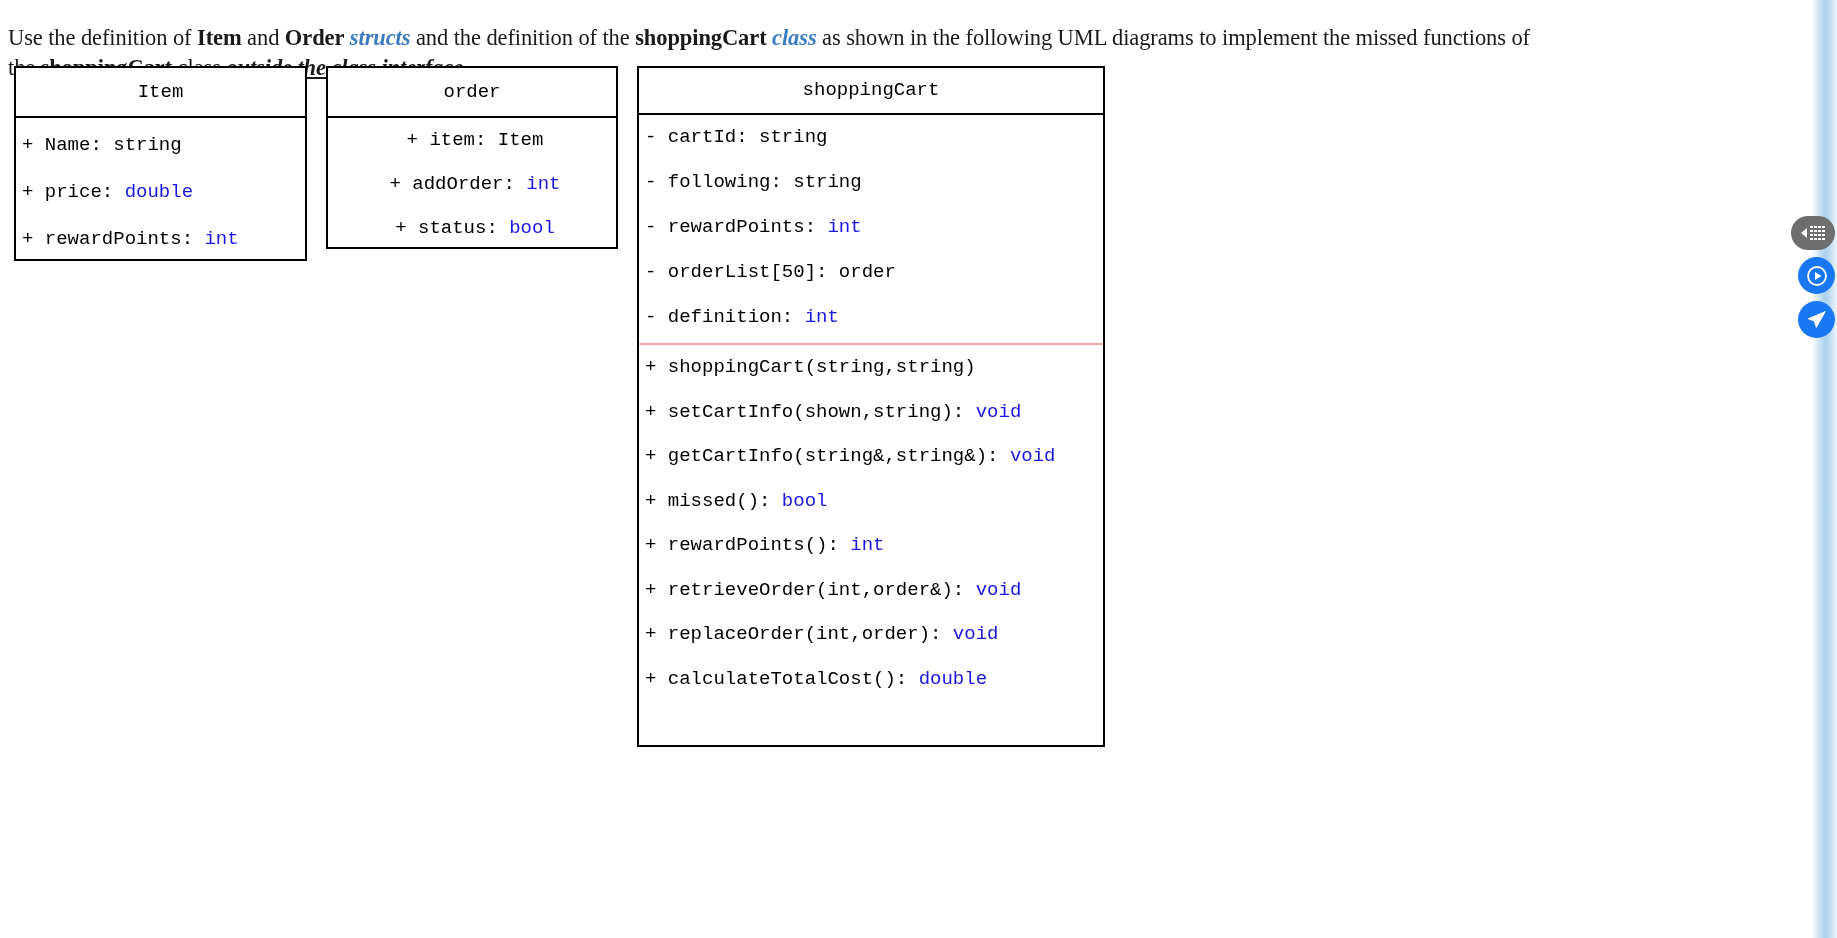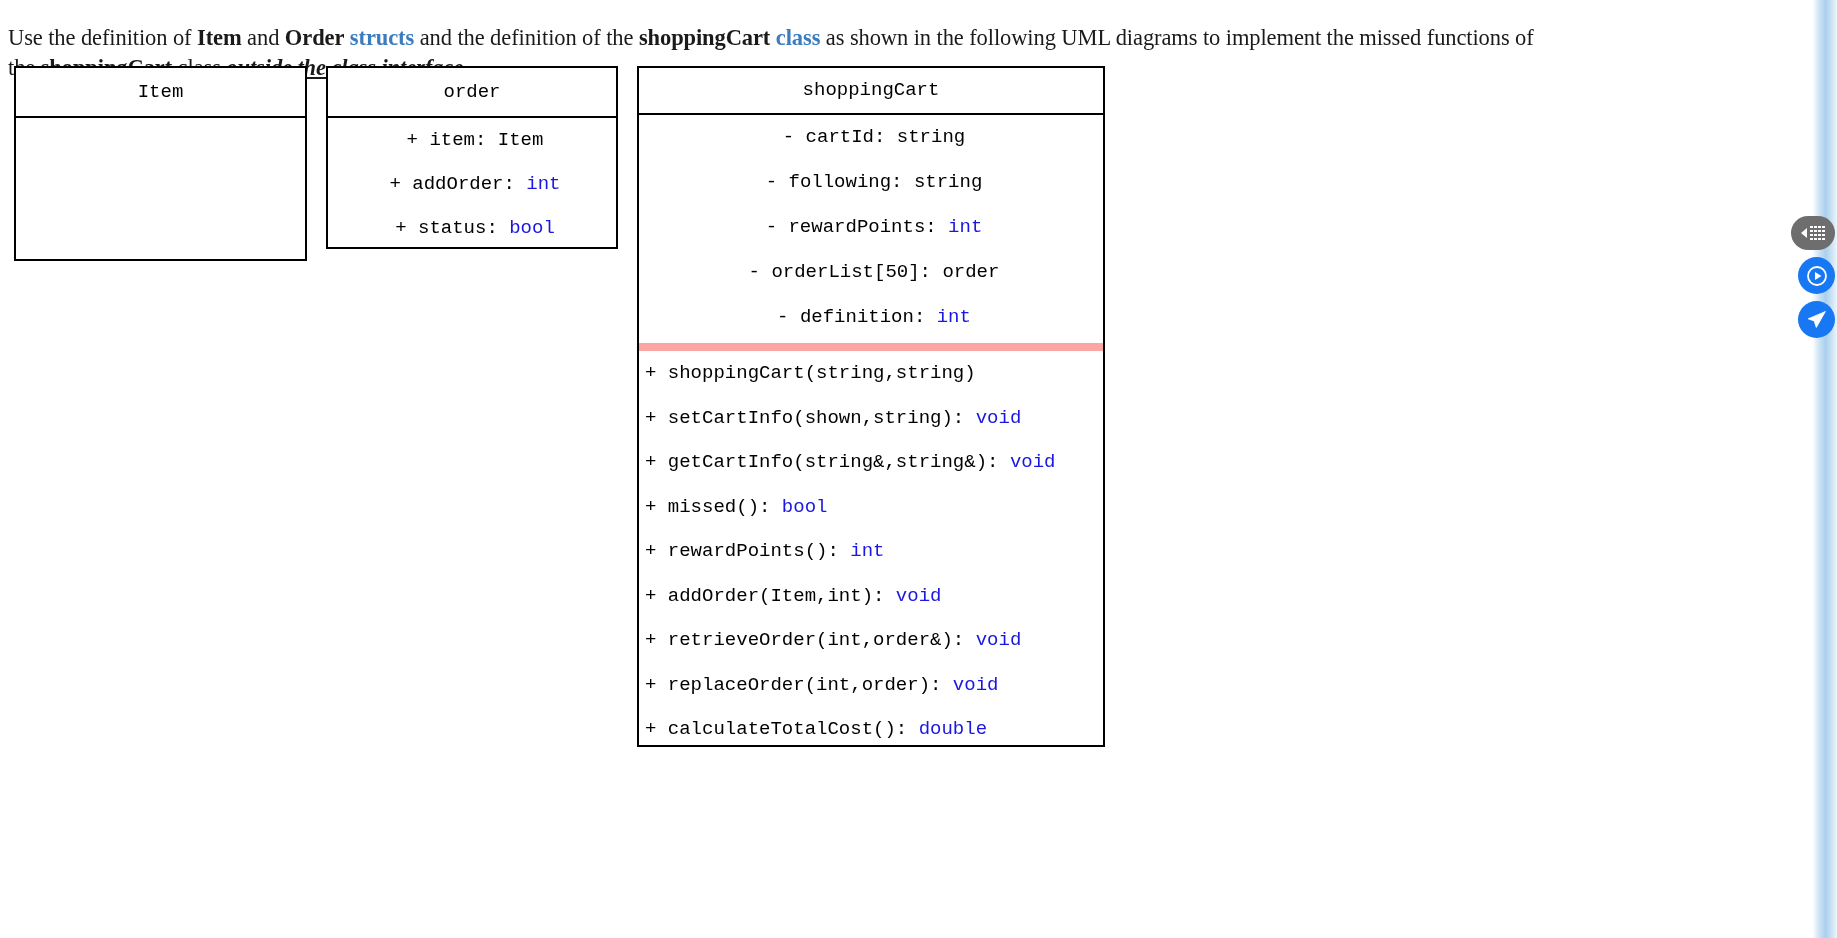--- a/index.html
+++ b/index.html
@@ -31,21 +31,21 @@
     top: 0px;
     width: 1540px;
     font-family: "Liberation Serif", serif;
     font-size: 22.5px;
     line-height: 30px;
     color: #1a1a1a;
     letter-spacing: -0.1px;
     white-space: normal;
   }
   #prompt .b { font-weight: bold; }
-  #prompt .kw { font-weight: bold; color: #3b7cbf; }
+  #prompt .kw { font-weight: bold; color: #3b7cbf; font-style: italic; }
   #prompt .emph {
     font-weight: bold;
     font-style: italic;
     text-decoration: underline;
   }
 
   
   .uml {
     position: absolute;
     border: 2px solid #000000;
@@ -59,21 +59,21 @@
     color: #000000;
     border-bottom: 2px solid #000000;
     display: flex;
     align-items: center;
     justify-content: center;
   }
   .uml-section {
     padding: 0;
   }
   .uml-section.divided {
-    border-top: 8px solid #fca5a5;
+    border-top: 2px solid #fca5a5;
   }
   .uml-row {
     font-size: 19px;
     line-height: 19px;
     color: #000000;
     padding-left: 6px;
     white-space: pre;
     display: block;
   }
   .uml-row .t { color: #1a17e0; }
@@ -86,21 +86,21 @@
 
   
   #box-order { left: 326px; top: 66px; width: 292px; height: 183px; }
   #box-order .uml-title { height: 50px; }
   #box-order .uml-section { height: 129px; padding-top: 4px; }
   #box-order .uml-row { height: 44px; padding-top: 9px; text-align: center; }
 
   
   #box-cart { left: 637px; top: 66px; width: 468px; height: 681px; }
   #box-cart .uml-title { height: 47px; }
-  #box-cart .uml-attrs { height: 228px; padding-top: 4px; text-align: center; }
+  #box-cart .uml-attrs { height: 228px; padding-top: 4px; }
   #box-cart .uml-attrs .uml-row { height: 45px; padding-top: 9px; }
   #box-cart .uml-ops { height: 400px; padding-top: 4px; }
   #box-cart .uml-ops .uml-row { height: 44.5px; padding-top: 9px; }
 
   
   #right-band {
     position: absolute;
     right: 0; top: 0;
     width: 30px; height: 938px;
     background: linear-gradient(to right,
@@ -159,20 +159,25 @@
 </style>
 </head>
 <body>
 
 <div id="page">
 
   <p id="prompt"><span>Use the definition of </span><span class="b">Item</span><span> and </span><span class="b">Order</span> <span class="kw">structs</span><span> and the definition of the </span><span class="b">shoppingCart</span> <span class="kw">class</span><span> as shown in the following UML diagrams to implement the missed functions of the </span><span class="b">shoppingCart</span><span> class </span><span class="emph">outside the class interface</span><span>.</span></p>
 
   <div class="uml" id="box-item">
     <div class="uml-title">Item</div>
+    <div class="uml-section">
+      <div class="uml-row"><span>+ </span><span>Name: </span><span>string</span></div>
+      <div class="uml-row"><span>+ </span><span>price: </span><span class="t">double</span></div>
+      <div class="uml-row"><span>+ </span><span>rewardPoints: </span><span class="t">int</span></div>
+    </div>
   </div>
 
   <div class="uml" id="box-order">
     <div class="uml-title">order</div>
     <div class="uml-section">
       <div class="uml-row"><span>+ </span><span>item: </span><span>Item</span></div>
       <div class="uml-row"><span>+ </span><span>addOrder: </span><span class="t">int</span></div>
       <div class="uml-row"><span>+ </span><span>status: </span><span class="t">bool</span></div>
     </div>
   </div>
@@ -187,21 +192,20 @@
       <div class="uml-row"><span>- </span><span>orderList[50]: </span><span>order</span></div>
       <div class="uml-row"><span>- </span><span>definition: </span><span class="t">int</span></div>
     </div>
 
     <div class="uml-section uml-ops divided">
       <div class="uml-row"><span>+ </span><span>shoppingCart(string,string)</span><span class="t"></span></div>
       <div class="uml-row"><span>+ </span><span>setCartInfo(shown,string): </span><span class="t">void</span></div>
       <div class="uml-row"><span>+ </span><span>getCartInfo(string&amp;,string&amp;): </span><span class="t">void</span></div>
       <div class="uml-row"><span>+ </span><span>missed(): </span><span class="t">bool</span></div>
       <div class="uml-row"><span>+ </span><span>rewardPoints(): </span><span class="t">int</span></div>
-      <div class="uml-row"><span>+ </span><span>addOrder(Item,int): </span><span class="t">void</span></div>
       <div class="uml-row"><span>+ </span><span>retrieveOrder(int,order&amp;): </span><span class="t">void</span></div>
       <div class="uml-row"><span>+ </span><span>replaceOrder(int,order): </span><span class="t">void</span></div>
       <div class="uml-row"><span>+ </span><span>calculateTotalCost(): </span><span class="t">double</span></div>
     </div>
   </div>
 
 </div>
 
 <div id="right-band"></div>
 

